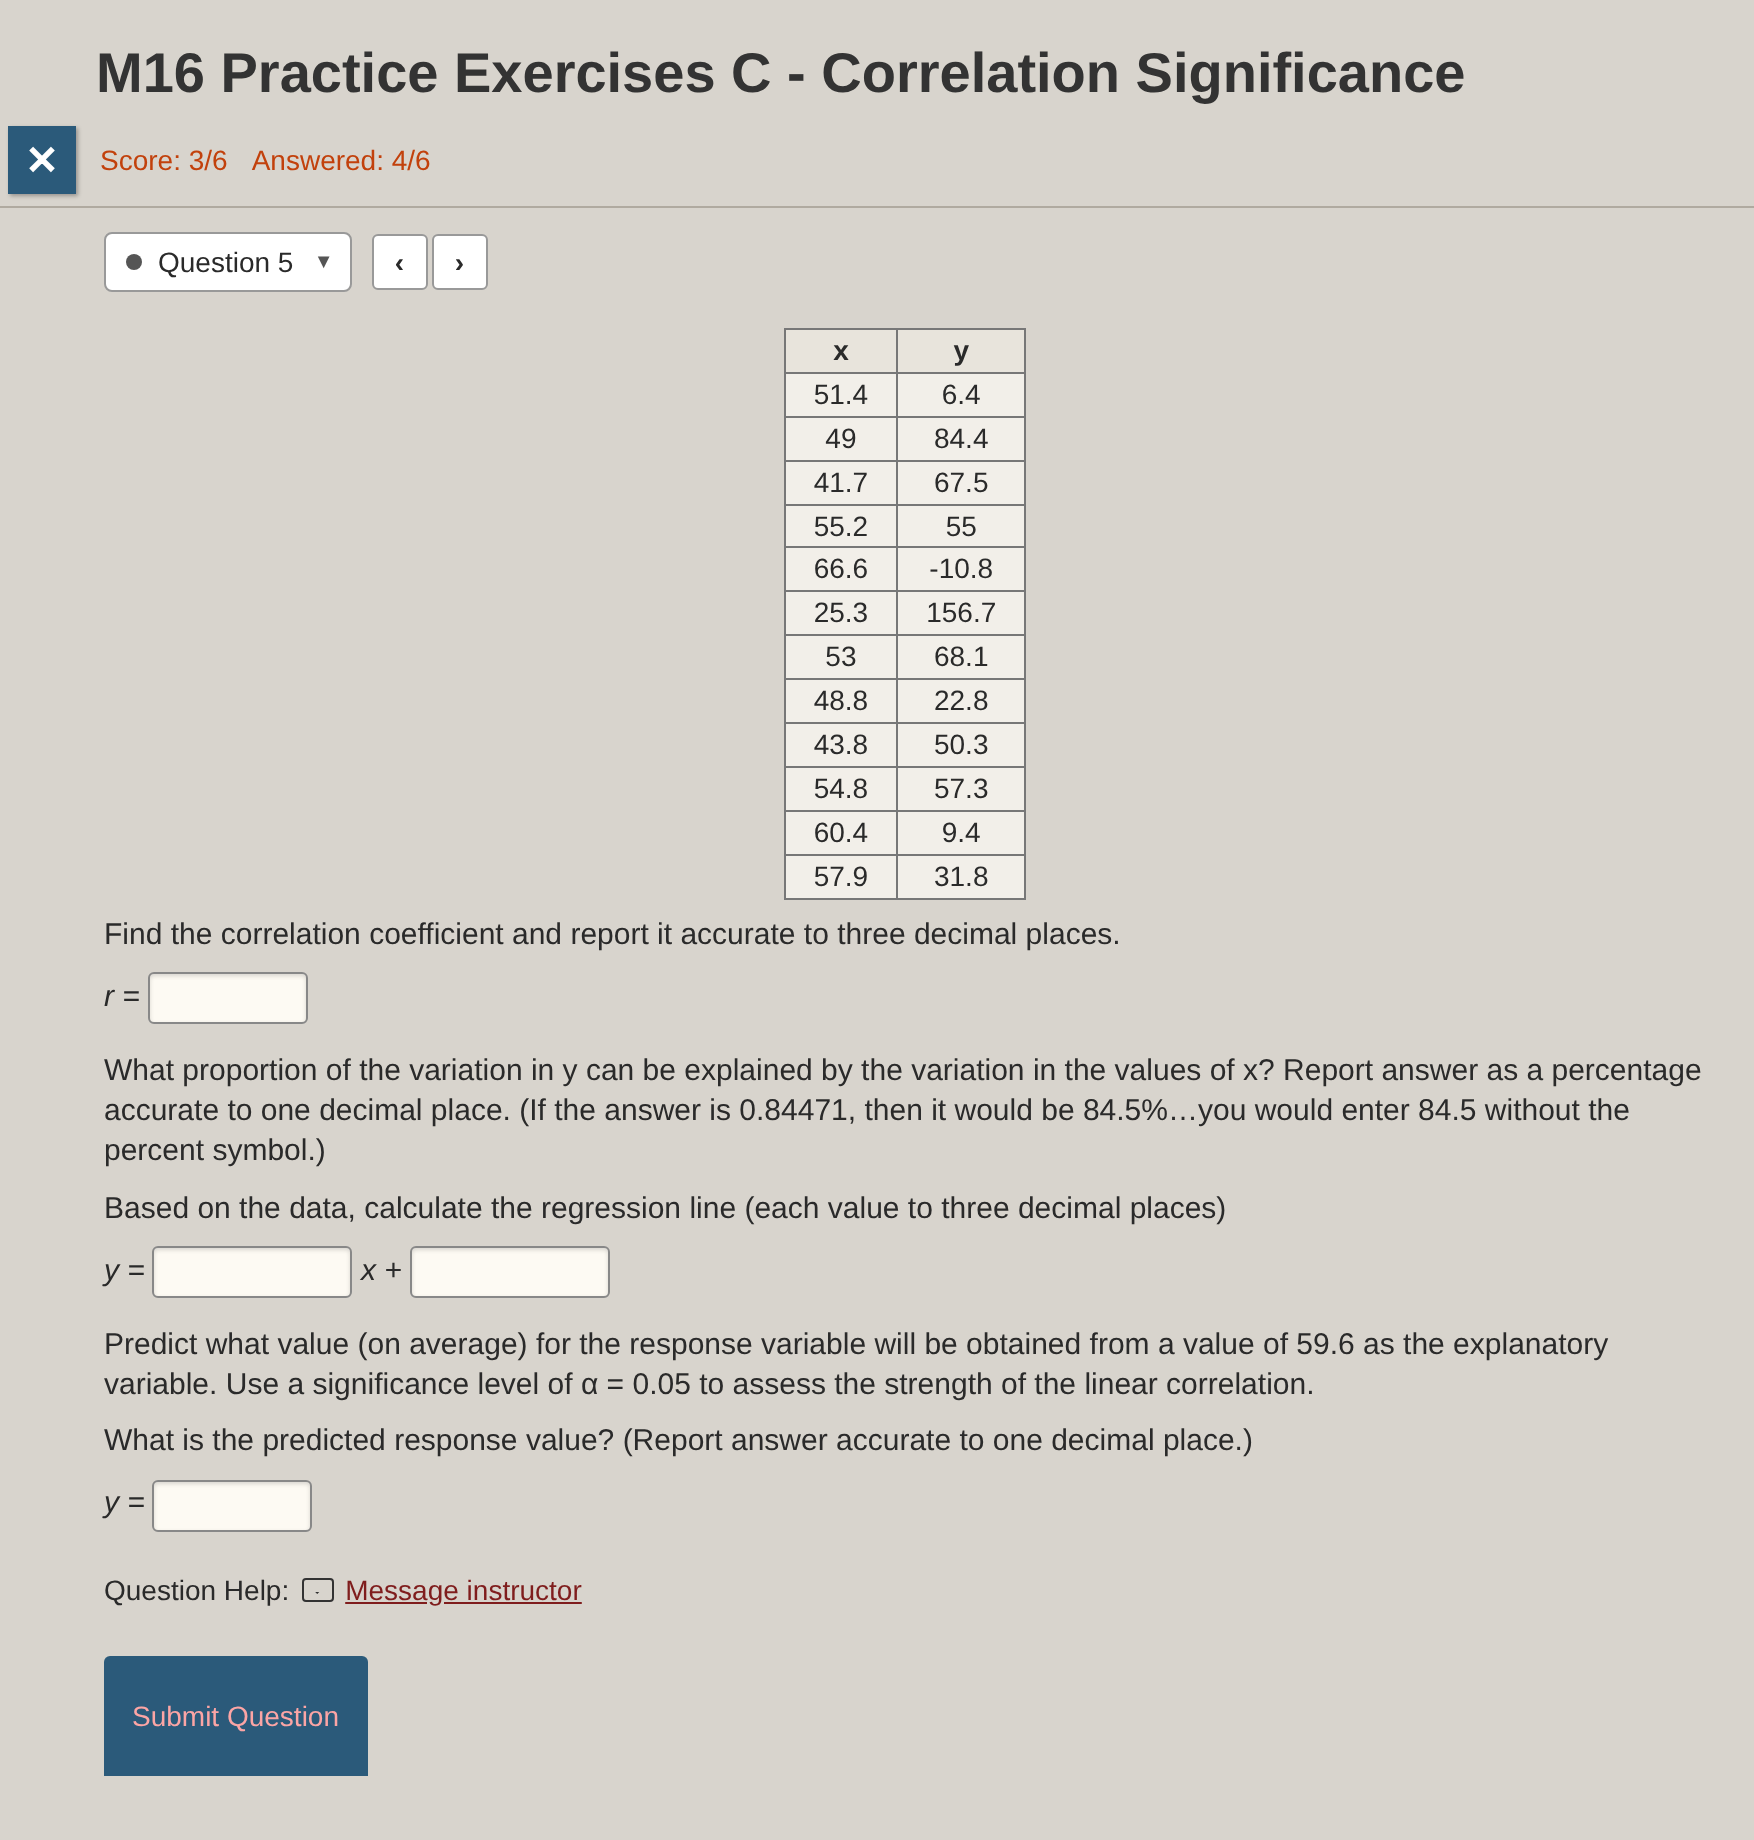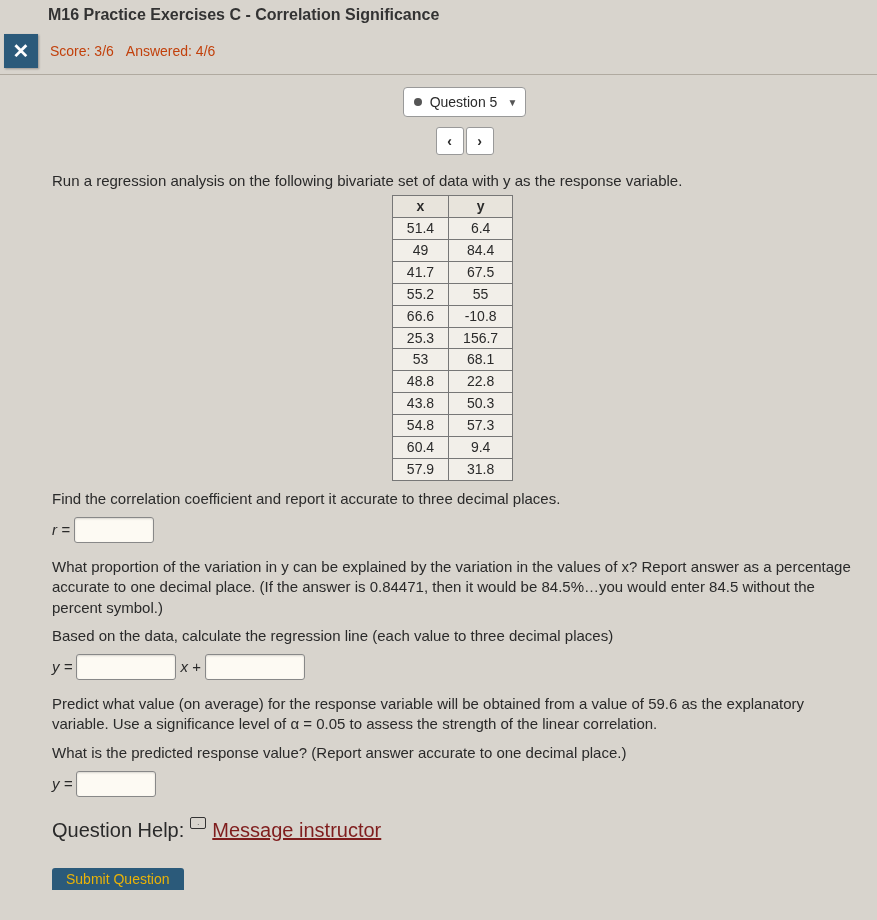--- a/index.html
+++ b/index.html
@@ -6,23 +6,23 @@
   body {
     font-family: "Segoe UI", Arial, sans-serif;
     background: #d8d4cd;
     width: 877px;
     height: 920px;
     overflow: hidden;
     position: relative;
     color: #2a2a2a;
   }
   .page-title {
-    font-size: 16px;
+    font-size: 28px;
     font-weight: 600;
-    padding: 6px 0 8px 48px;
+    padding: 21px 0 8px 48px;
     color: #333;
   }
   .score-bar {
     display: flex;
     align-items: center;
     gap: 12px;
     padding: 2px 0 6px 0;
     border-bottom: 1px solid #b0aaa0;
   }
   .close-box {
@@ -37,21 +37,20 @@
     justify-content: center;
     margin-left: 4px;
     box-shadow: 1px 1px 2px rgba(0,0,0,.3);
   }
   .score-text { font-size: 14px; color: #c2410c; }
   .qnav {
     display: flex;
     align-items: center;
     gap: 10px;
     padding: 12px 0 12px 52px;
-    flex-direction: column;
   }
   .qsel {
     border: 1px solid #999;
     border-radius: 4px;
     background: #fff;
     padding: 6px 28px 6px 10px;
     font-size: 14px;
     display: flex;
     align-items: center;
     gap: 8px;
@@ -103,44 +102,44 @@
     height: 26px;
     border: 1px solid #888;
     border-radius: 3px;
     background: #fdfaf3;
     box-shadow: inset 0 1px 2px rgba(0,0,0,.15);
     padding: 2px 4px;
   }
   .wider { width: 100px; }
   .help-row {
     margin: 20px 0;
-    font-size: 20px;
-    display:flex; align-items:flex-start; gap:6px;
+    font-size: 14px;
+    display:flex; align-items:center; gap:6px;
   }
   .mail-icon {
     display:inline-flex;
     width:16px; height:12px;
     border:1.5px solid #333;
     border-radius:2px;
     position:relative;
   }
   .mail-icon::before{
     content:"";
     position:absolute;
     left:0; right:0; top:0;
     border-bottom:1.5px solid #333;
     height:6px;
     clip-path: polygon(0 0, 50% 100%, 100% 0);
   }
   .msg-link { color:#7f1d1d; text-decoration: underline; cursor:pointer;}
   .submit-btn {
     background:#2b5a7a;
-    color:#eab308;
+    color:#fca5a5;
     border:none;
-    padding: 3px 14px;
+    padding: 22px 14px;
     font-size:14px;
     border-radius:3px 3px 0 0;
     cursor:pointer;
     margin-top:4px;
   }
   .pct { font-size:14px; margin-left:2px;}
 </style>
 </head>
 <body>
 
@@ -159,21 +158,20 @@
     <span class="caret">▼</span>
   </div>
   <div class="nav-group">
     <div class="nav-btn">‹</div>
     <div class="nav-btn">›</div>
   </div>
 </div>
 
 <div class="content">
 
-  <div class="prompt">Run a regression analysis on the following bivariate set of data with y as the response variable.</div>
 
   <table class="data-table">
     <thead>
         <tr id="thead-row">
           <th>x</th>
           <th>y</th>
         </tr>
       </thead>
     <tbody id="tbody">
         <tr>

